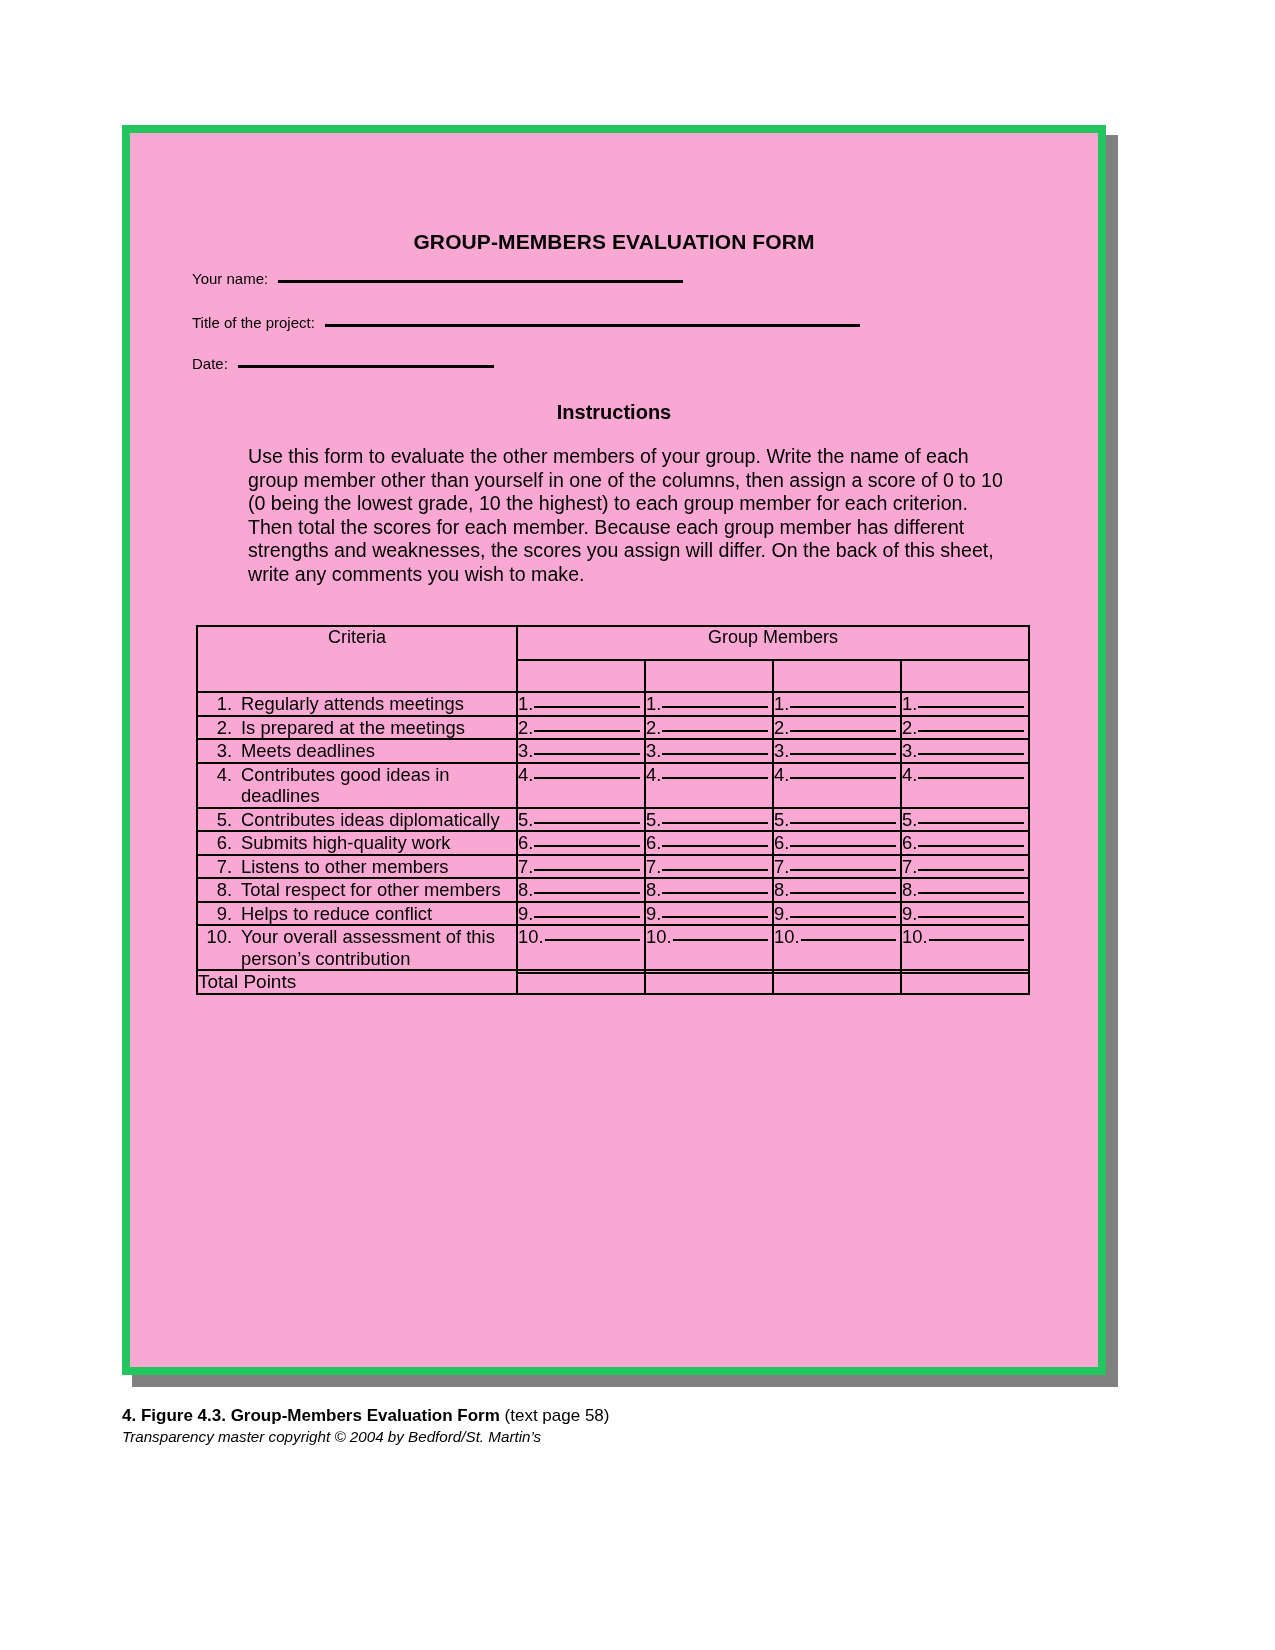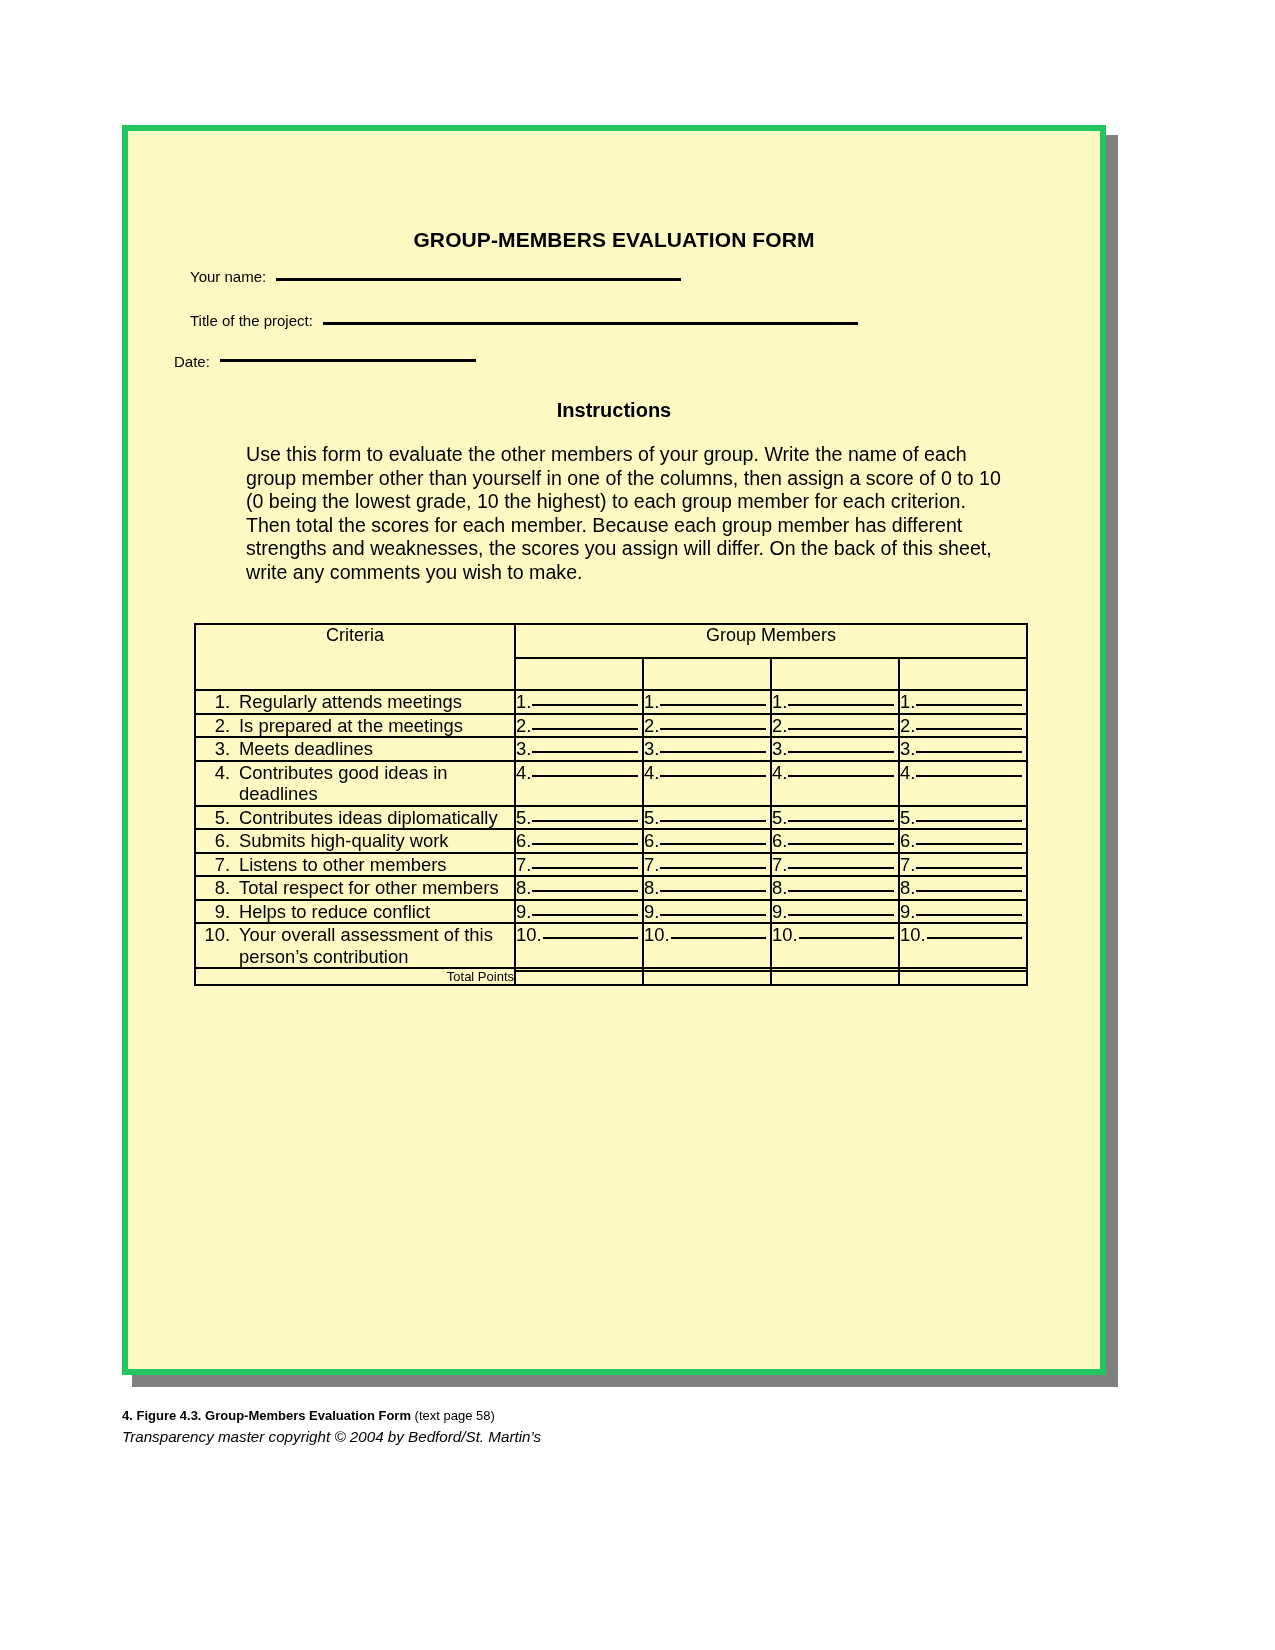--- a/index.html
+++ b/index.html
@@ -24,22 +24,22 @@
     width: 986px;
     height: 1252px;
     background: #808080;
   }
   #sheet {
     position: absolute;
     left: 122px;
     top: 125px;
     width: 984px;
     height: 1250px;
-    background: #fef9c3;
-    border: 6px solid #22c55e;
+    background: #f9a8d4;
+    border: 8px solid #22c55e;
     box-sizing: border-box;
   }
 
   
   #form-title {
     position: absolute;
     left: 0;
     top: 97px;
     width: 100%;
     text-align: center;
@@ -60,21 +60,21 @@
   .rule {
     display: inline-block;
     border-bottom: 3px solid #000000;
     margin-left: 10px;
     margin-bottom: 3px;
   }
   #row-name  { left: 62px; top: 138px; }
   #row-name  .rule { width: 405px; }
   #row-title { left: 62px; top: 182px; }
   #row-title .rule { width: 535px; }
-  #row-date  { left: 46px; top: 223px; align-items: center; }
+  #row-date  { left: 62px; top: 223px; }
   #row-date  .rule { width: 256px; }
 
   
   #instructions-heading {
     position: absolute;
     left: 0;
     top: 268px;
     width: 100%;
     text-align: center;
     font-size: 20px;
@@ -157,22 +157,22 @@
     flex: 1 1 auto;
     border-bottom: 2.5px solid #000000;
     margin-left: 1px;
     margin-right: 4px;
     position: relative;
     top: -2px;
   }
 
   
   .total-label {
-    text-align: right;
-    font-size: 13px;
+    text-align: left;
+    font-size: 19px;
     padding: 8px 14px 10px 0;
     vertical-align: middle;
   }
   .total-cell {
     padding: 16px 20px 10px 20px;
     vertical-align: middle;
   }
   .total-rule {
     border-bottom: 2.5px solid #000000;
     height: 1px;
@@ -180,21 +180,21 @@
   }
 
   
   #footer {
     position: absolute;
     left: 122px;
     top: 1405px;
     width: 900px;
   }
   #footer-line1 {
-    font-size: 13px;
+    font-size: 17px;
     line-height: 21px;
   }
   #footer-line1 .fig-bold { font-weight: bold; }
   #footer-line2 {
     font-size: 15.2px;
     font-style: italic;
     line-height: 21px;
   }
 </style>
 </head>

